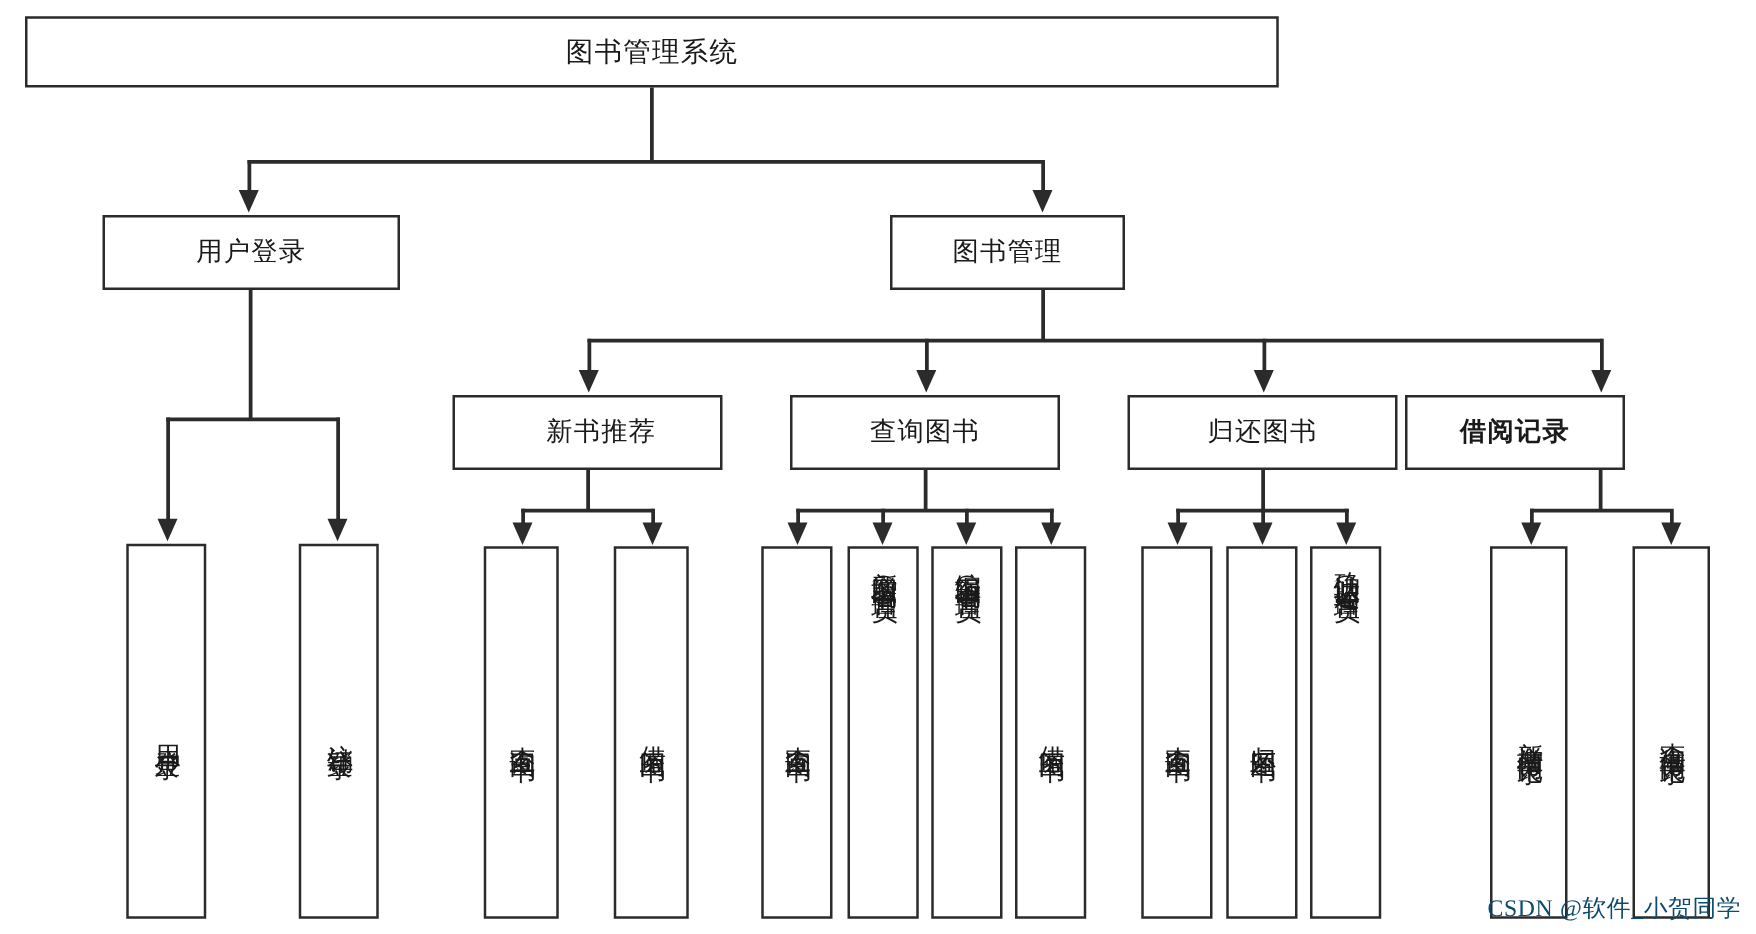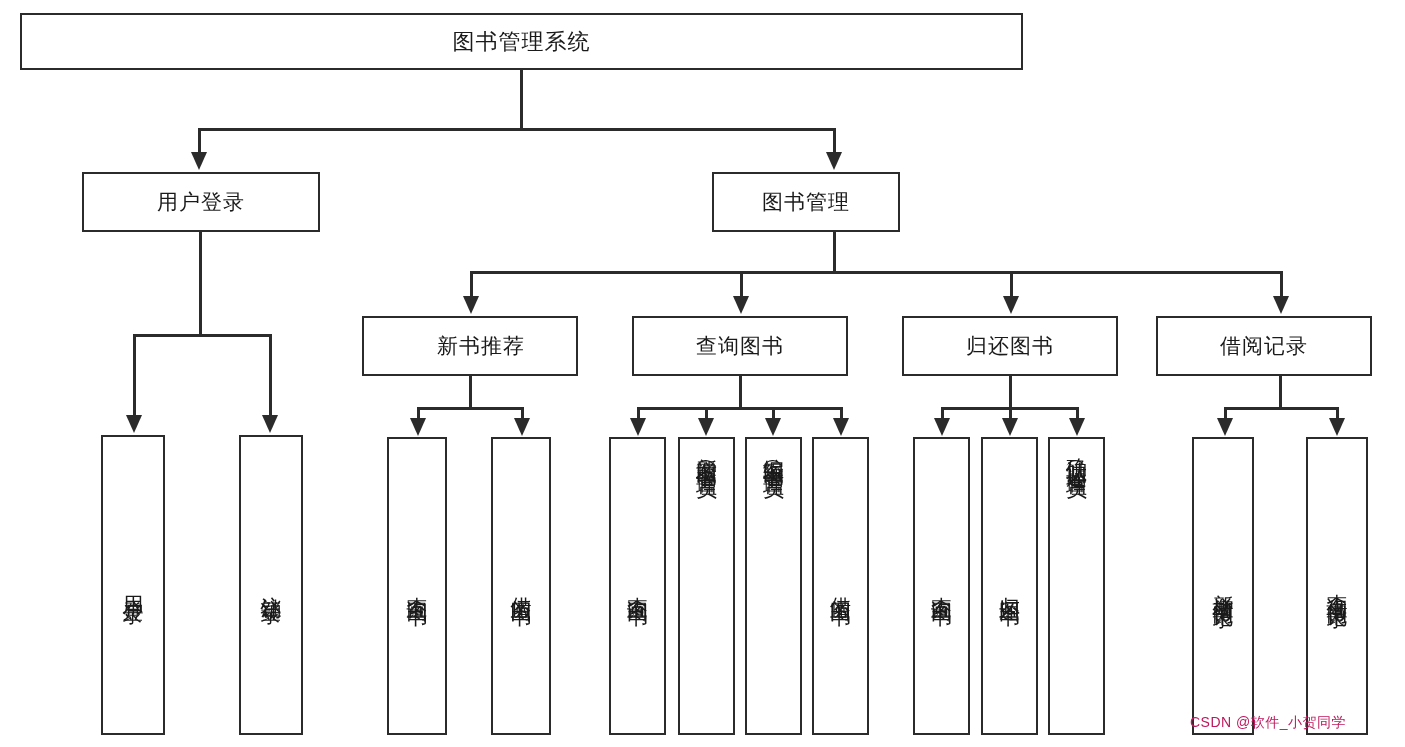--- a/index.html
+++ b/index.html
@@ -54,24 +54,25 @@
   .hline{height:3px;}
   .arrow{
     position:absolute;
     width:0;height:0;
     border-left:8px solid transparent;
     border-right:8px solid transparent;
     border-top:18px solid #2b2b2b;
   }
   .watermark{
     position:absolute;
-    color:#be185d;
-    font-size:14px;
+    color:#0c4a6e;
+    font-size:19px;
     white-space:nowrap;
     letter-spacing:0.5px;
+    font-family:Liberation Serif, serif;
   }
 </style>
 </head>
 <body>
 
 <div id="canvas">
 
   <div class="node root" style="left:20px;top:13px;width:1003px;height:57px;">
     <span>图书管理系统</span>
   </div>
@@ -113,21 +114,21 @@
 
   <div class="node" style="left:362px;top:316px;width:216px;height:60px;padding-left:22px;">
     <span>新书推荐</span>
   </div>
   <div class="node" style="left:632px;top:316px;width:216px;height:60px;">
     <span>查询图书</span>
   </div>
   <div class="node" style="left:902px;top:316px;width:216px;height:60px;">
     <span>归还图书</span>
   </div>
-  <div class="node" style="left:1156px;top:316px;width:216px;height:60px;">
+  <div class="node" style="left:1124px;top:316px;width:176px;height:60px;font-weight:bold;">
     <span>借阅记录</span>
   </div>
 
   <div class="vline" style="left:469px;top:376px;height:33px;"></div>
   <div class="hline" style="left:417px;top:407px;width:106px;"></div>
   <div class="vline" style="left:417px;top:407px;height:12px;"></div>
   <div class="arrow" style="left:410px;top:418px;"></div>
   <div class="vline" style="left:521px;top:407px;height:12px;"></div>
   <div class="arrow" style="left:514px;top:418px;"></div>
 

